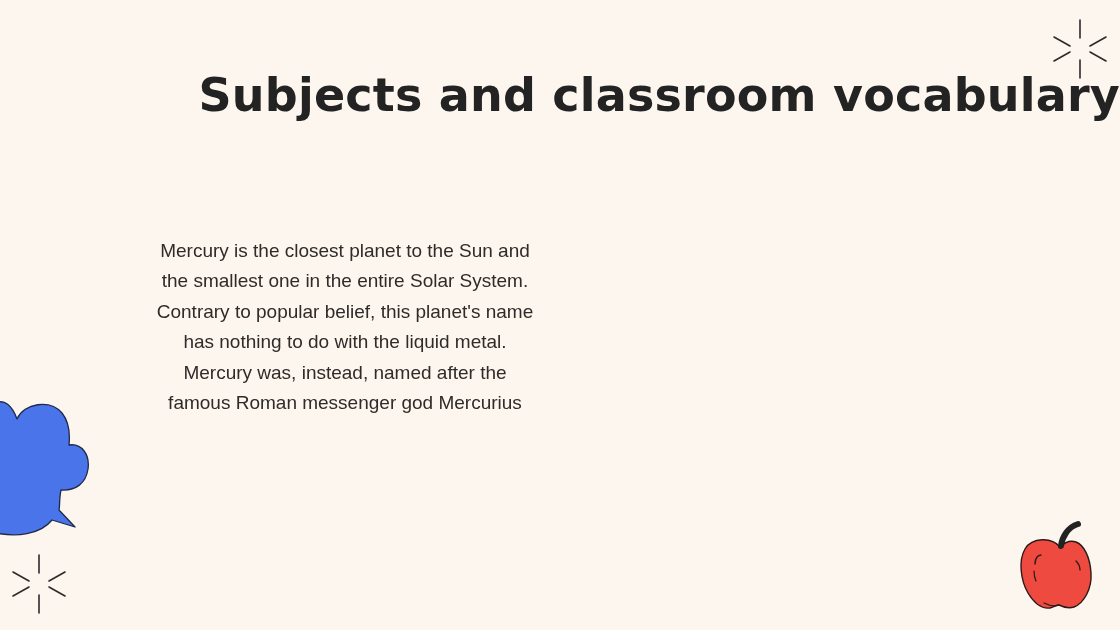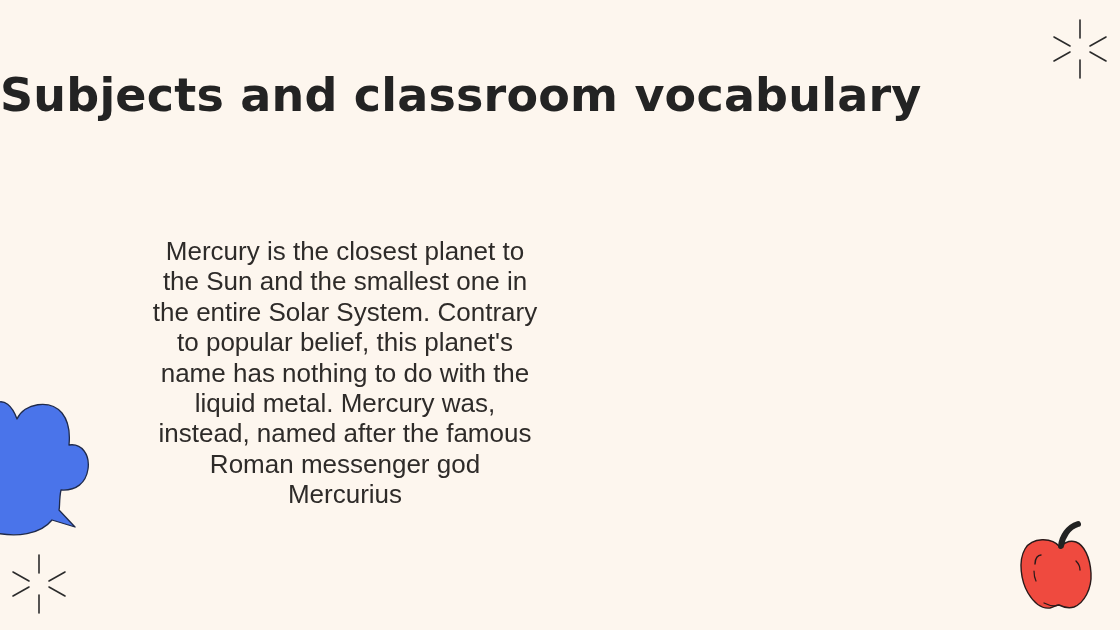--- a/index.html
+++ b/index.html
@@ -20,34 +20,34 @@
       left: 0; top: 0;
       width: 1120px;
       height: 630px;
       background: #fdf6ee;
     }
     .title {
       position: absolute;
       left: 0;
       top: 64px;
       width: 1120px;
-      text-align: left;
+      text-align: right;
       font-family: "DejaVu Sans", sans-serif;
       font-weight: bold;
       font-size: 46px;
       line-height: 62px;
       color: #232323;
       letter-spacing: 0.2px;
       margin: 0;
     }
     .col {
       position: absolute;
       top: 236px;
       text-align: center;
-      font-size: 26px;
+      font-size: 19px;
       line-height: 30.4px;
       color: #2e2b29;
       margin: 0;
     }
     .col-left {
       left: 150px;
       width: 390px;
     }
     .col-right {
       left: 583px;

